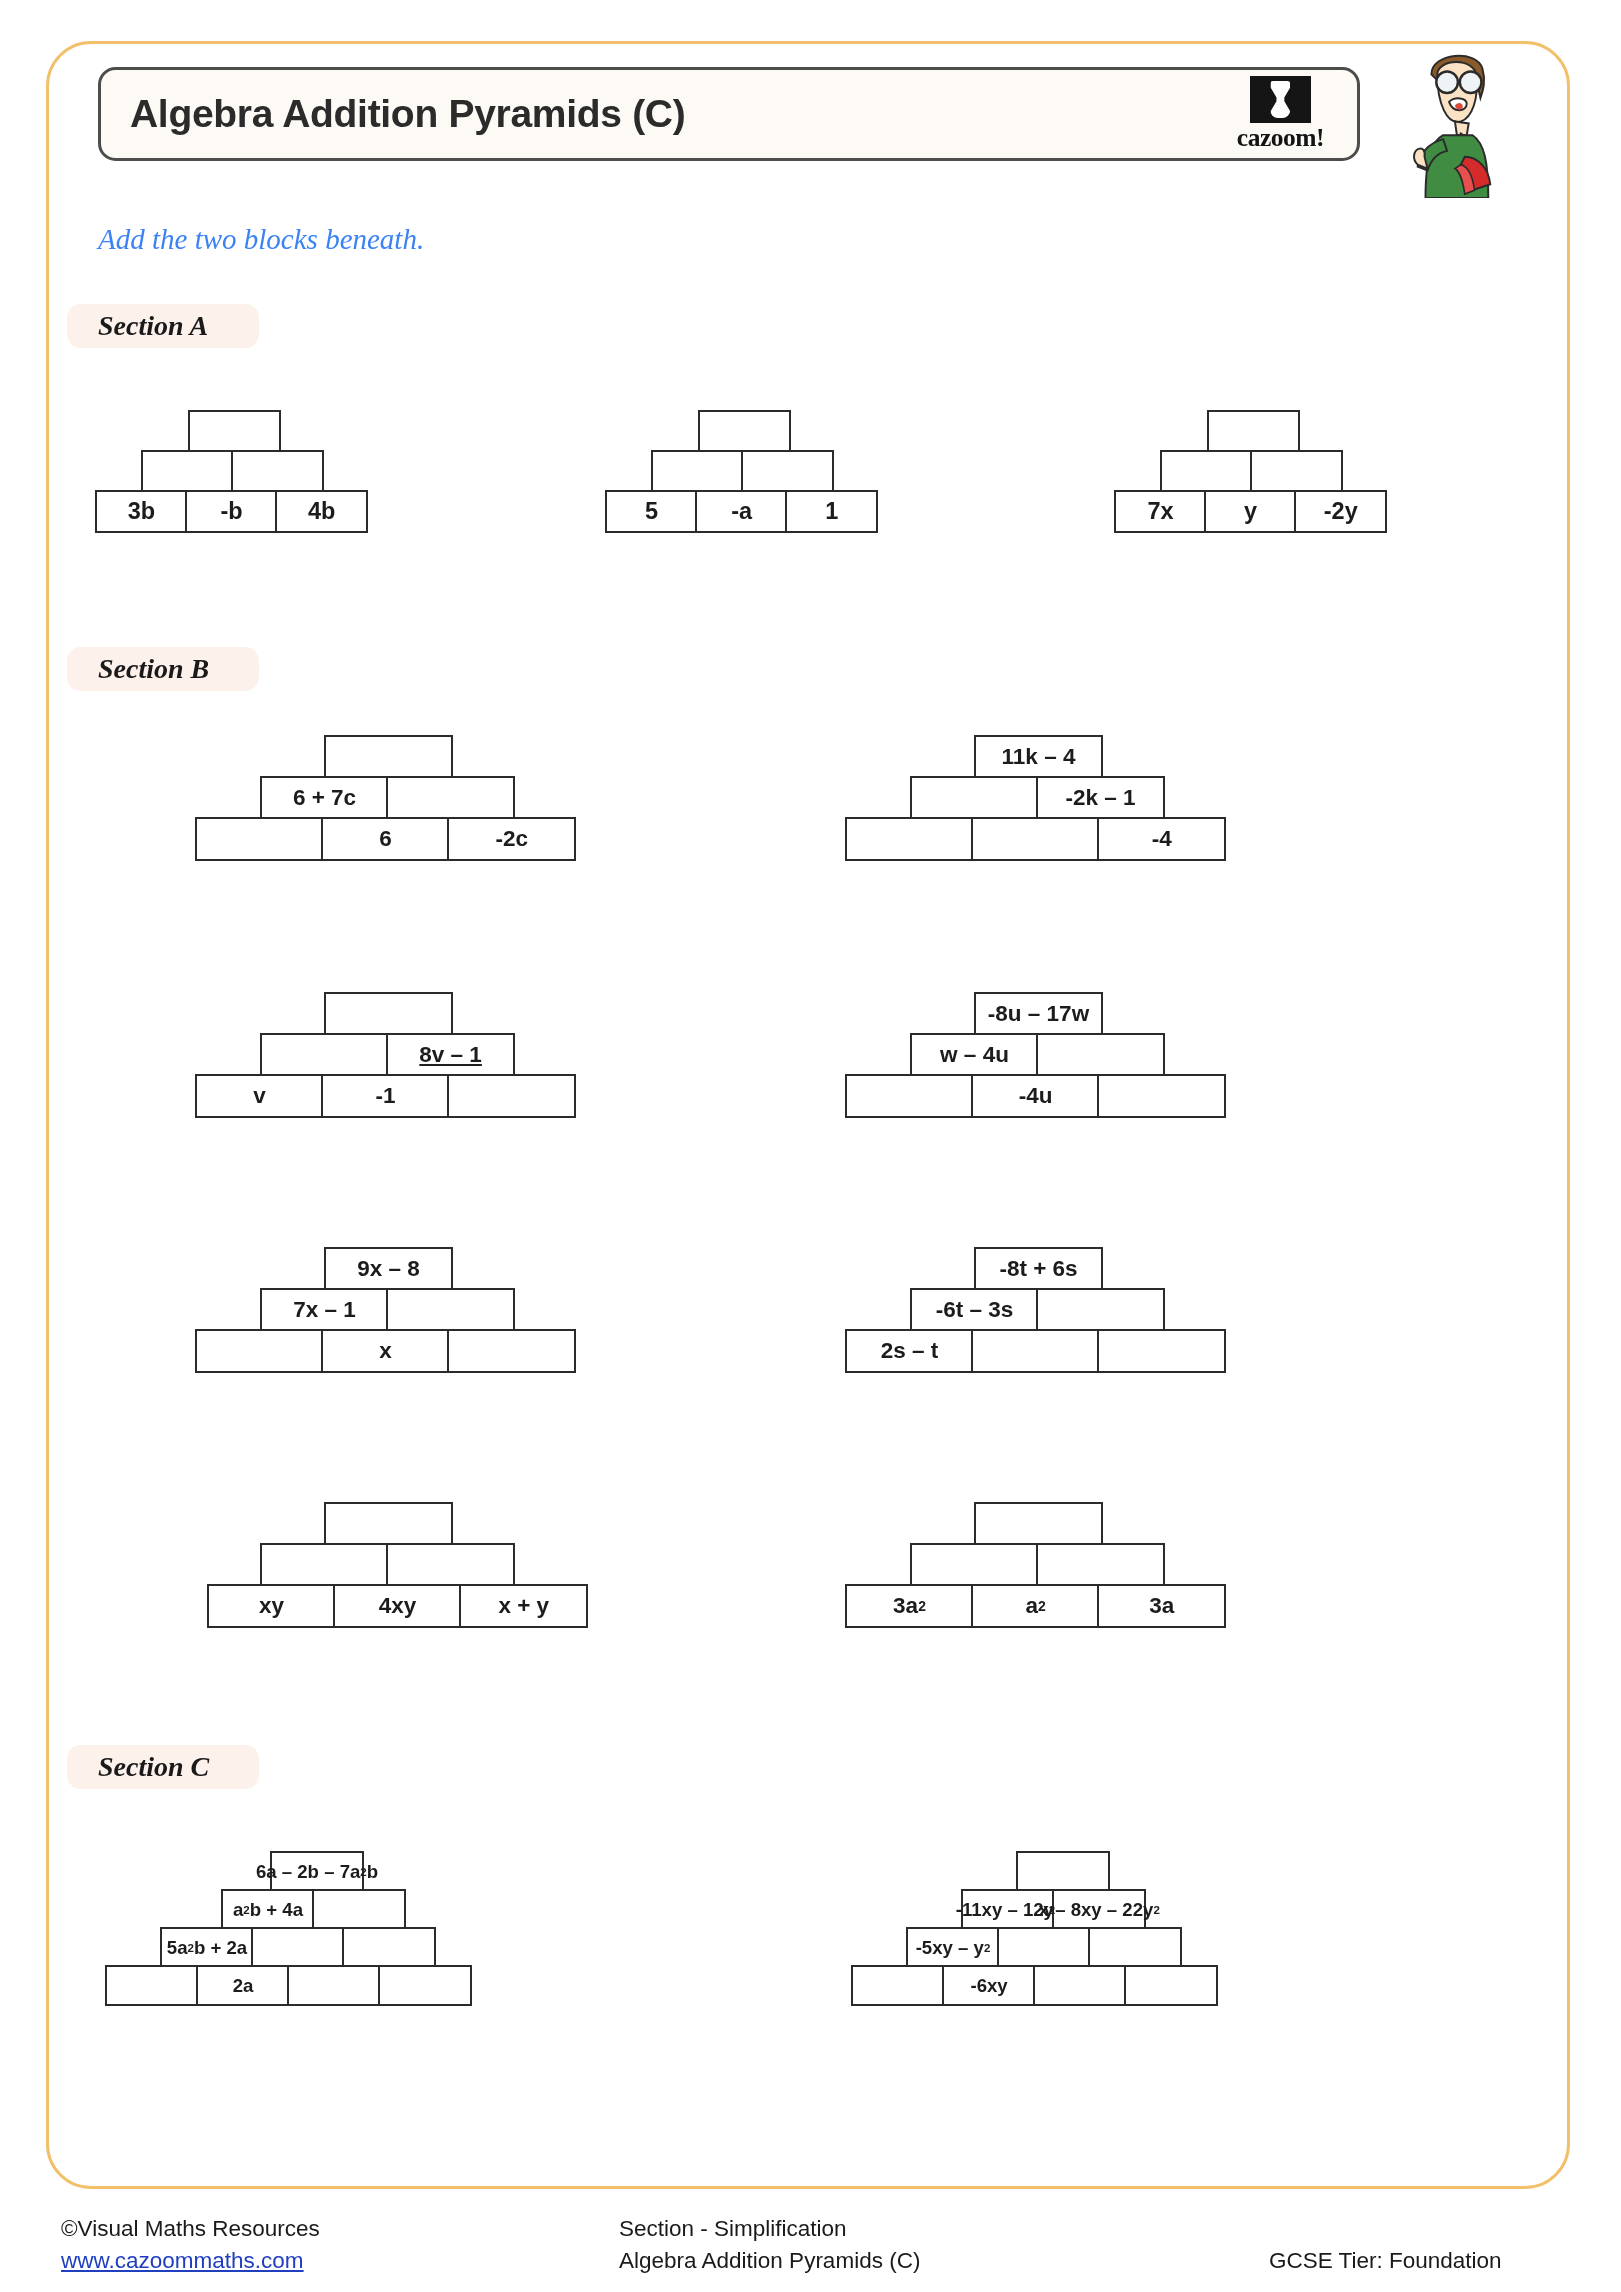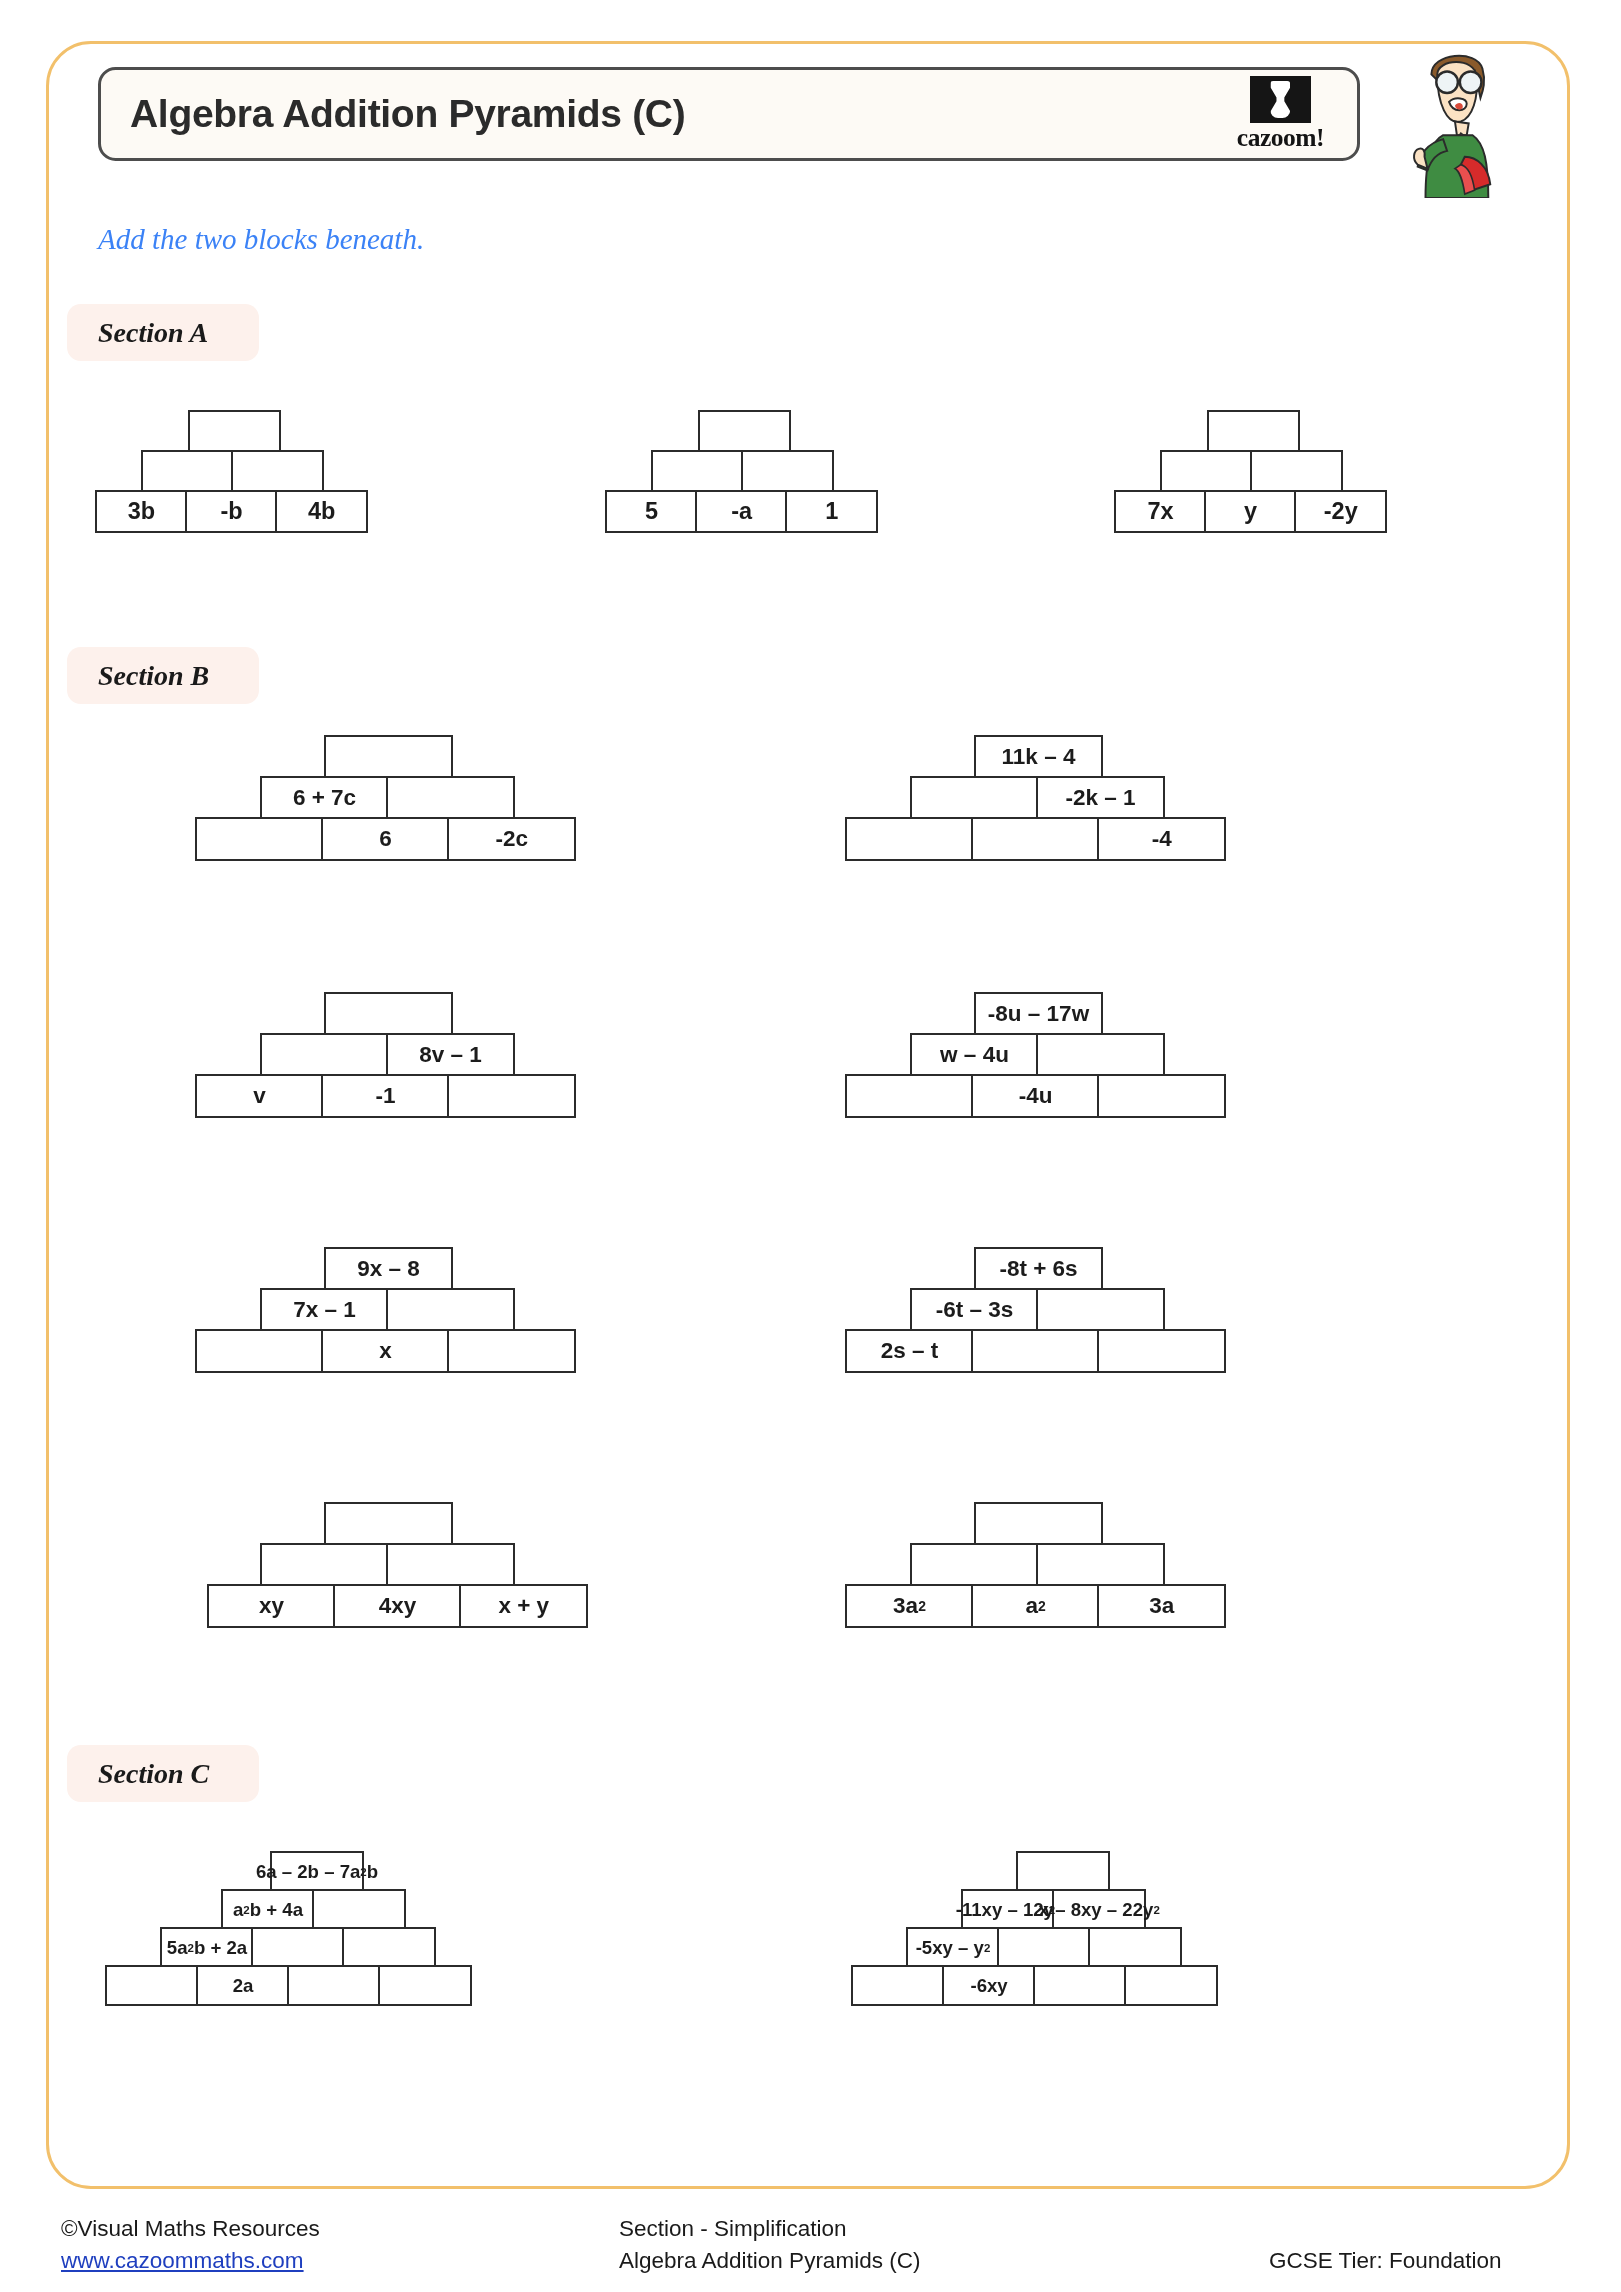--- a/index.html
+++ b/index.html
@@ -92,21 +92,21 @@
     font-family:"Liberation Serif", serif;
     font-style:italic;
     font-size:29px;
     color:#3b82f6;
   }
 
   
   .section-head{
     position:absolute;
     left:67px;
-    width:192px;height:57px;
+    width:192px;height:44px;
     background:#fdf1ec;
     border-radius:13.7px;
     box-sizing:border-box;
   }
   .section-head span{
     position:absolute;
     left:31px;top:50%;
     transform:translateY(-50%);
     font-family:"Liberation Serif", serif;
     font-weight:bold;
@@ -287,21 +287,21 @@
       <div class="prow" style="margin-left: 0px;">
         <div class="blk"></div>
         <div class="blk"></div>
         <div class="blk">-4</div>
       </div>
     </div>
   <div class="pyramid sB" style="left:195px;top:992px">
       <div class="prow" style="margin-left: 129px;">
         <div class="blk"></div>
       </div>
-      <div class="prow" style="margin-left: 65px;">
+      <div class="prow" style="margin-left: 65px; text-decoration: underline;">
         <div class="blk"></div>
         <div class="blk">8v – 1</div>
       </div>
       <div class="prow" style="margin-left: 0px;">
         <div class="blk">v</div>
         <div class="blk">-1</div>
         <div class="blk"></div>
       </div>
     </div>
   <div class="pyramid sB" style="left:845px;top:992px">

